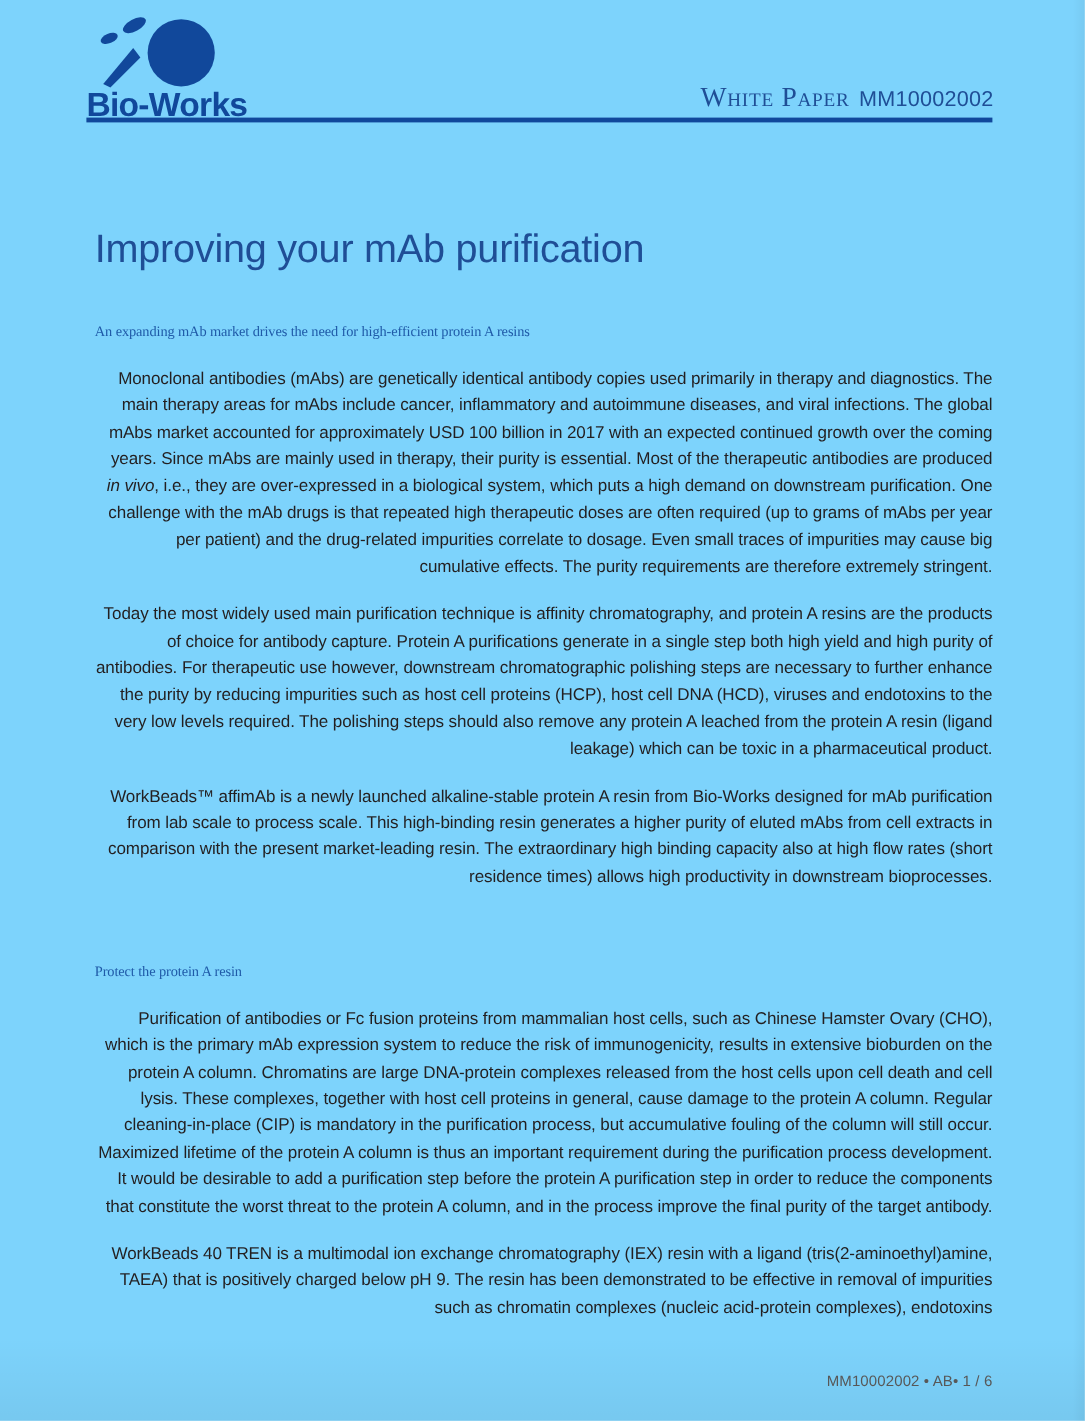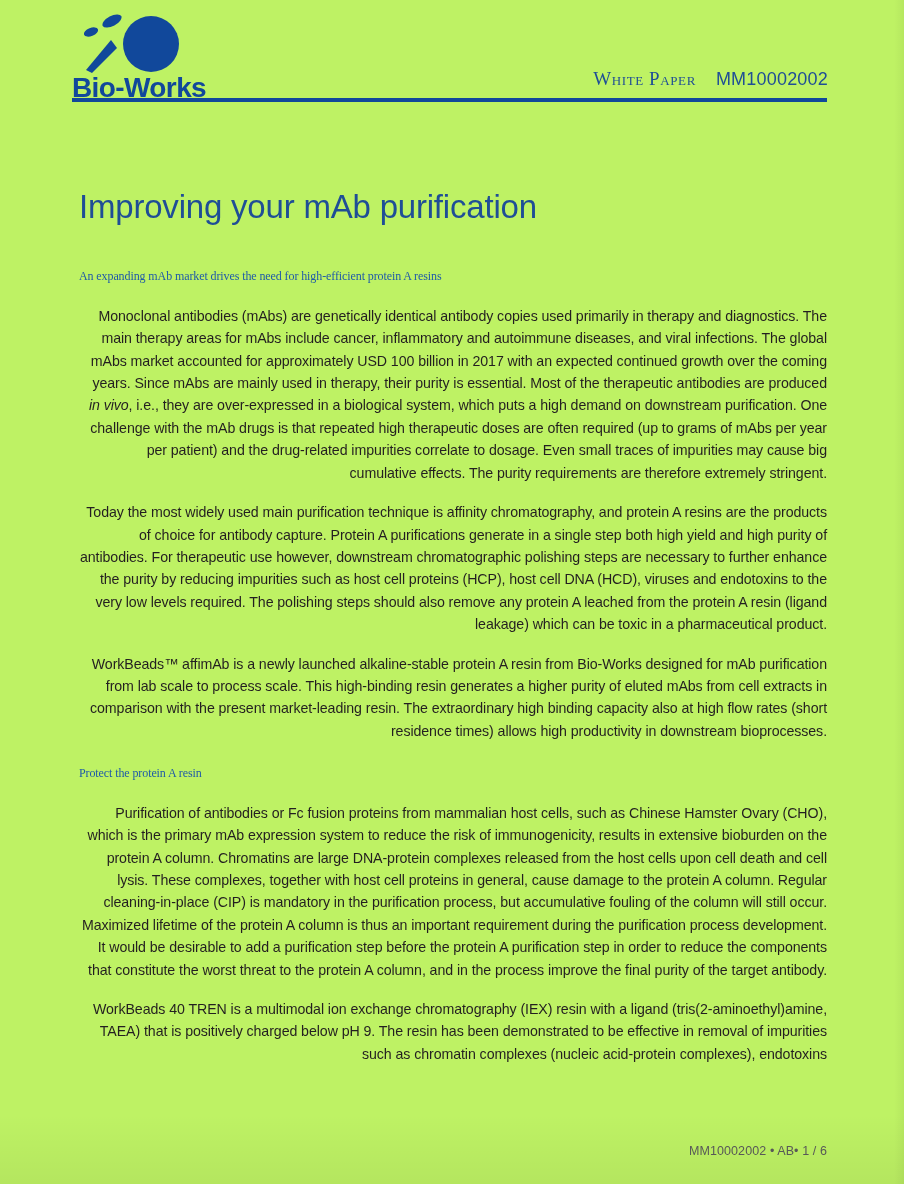--- a/index.html
+++ b/index.html
@@ -14,21 +14,21 @@
     font-family: "Liberation Sans", sans-serif;
     color: #221f1f;
     overflow: hidden;
     position: relative;
   }
   .page {
     position: absolute;
     top: 0; left: 0;
     width: 904px;
     height: 1184px;
-    background: #bef264;
+    background: #7dd3fc;
     box-sizing: border-box;
   }
   
   .edge-right {
     position: absolute;
     top: 0; right: 0;
     width: 10px; height: 1184px;
     background: linear-gradient(to right, rgba(255,255,255,0), rgba(0,0,0,0.045));
     pointer-events: none;
   }
@@ -75,32 +75,32 @@
   }
   .wp-block {
     position: absolute;
     right: 0px;
     top: 60px;
     text-align: right;
     white-space: nowrap;
   }
   .wp-title {
     font-family: "Liberation Serif", serif;
-    font-size: 19px;
+    font-size: 23px;
     font-variant: small-caps;
     letter-spacing: 0.6px;
     color: #1f4e96;
     font-weight: normal;
   }
   .wp-code {
     font-family: "Liberation Sans", sans-serif;
     font-size: 18px;
     letter-spacing: 0.2px;
     color: #1f4e96;
-    margin-left: 20px;
+    margin-left: 8px;
   }
   .header-rule {
     position: absolute;
     left: 72px;
     top: 98px;
     width: 755px;
     height: 4px;
     background: #11489b;
   }
 
@@ -123,21 +123,21 @@
   h2.section-head {
     margin: 42px 0 0 0;
     font-family: Liberation Serif, serif;
     font-weight: normal;
     font-size: 12px;
     line-height: 1.3;
     color: #1f5aa8;
     letter-spacing: -0.1px;
   }
   h2.section-head.spaced-top {
-    margin-top: 24px;
+    margin-top: 60px;
   }
   p.body-text {
     margin: 17px 0 0 0;
     font-family: "Liberation Sans", sans-serif;
     font-size: 14.2px;
     line-height: 22.4px;
     color: #231f20;
     text-align: right;
     letter-spacing: -0.08px;
   }

